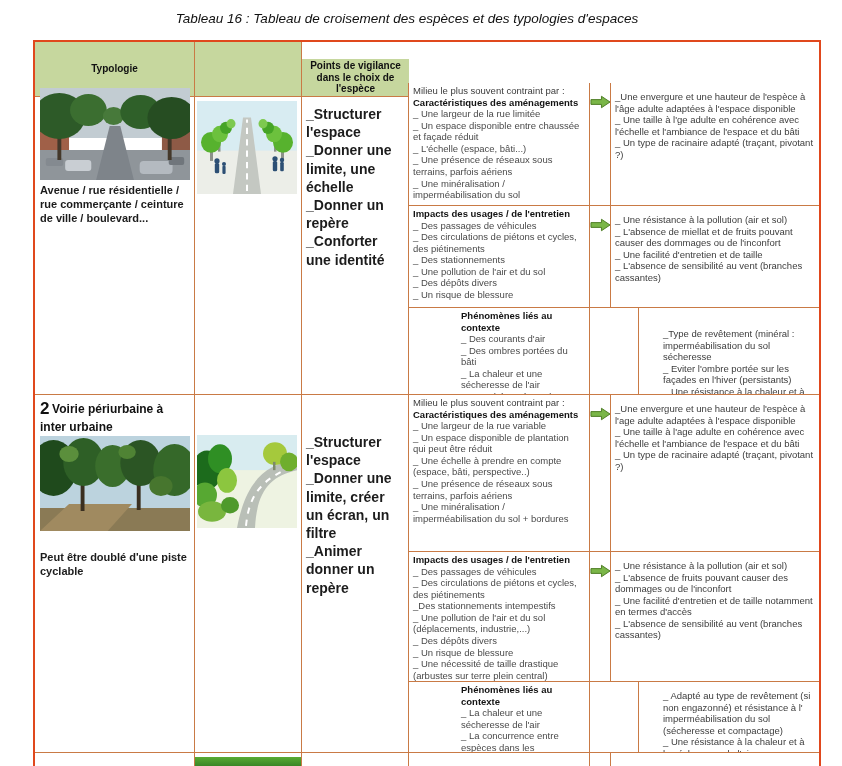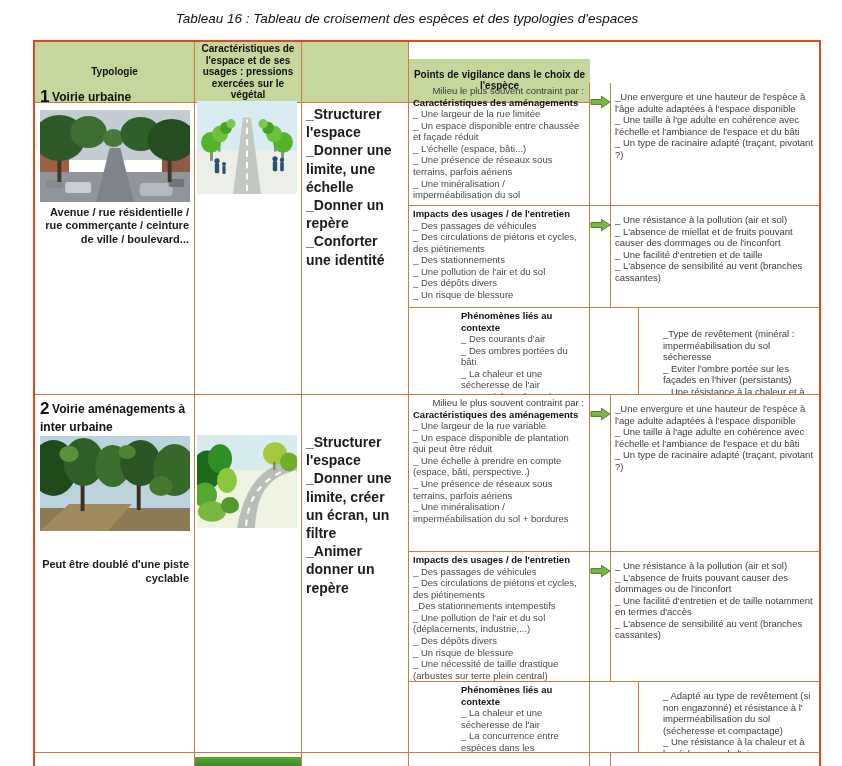--- a/index.html
+++ b/index.html
@@ -28,31 +28,31 @@
   .vig-cell{grid-column:6;border-right:none;padding-top:8px;}
   .sec-b{border-bottom:1px solid #c97a45;}
   .r1{grid-row:1;} .r2{grid-row:2;} .r3{grid-row:3;margin-left:48px;}
   .pre{white-space:pre-line;}
   
   .typo-head{color:#111;margin:1px 0 2px 0;}
   .typo-num{font-size:17px;font-weight:bold;vertical-align:-1px;}
   .typo-name{font-size:12px;font-weight:bold;}
   .typo-photo{margin:2px 0 4px 0;}
   .typo-photo svg{display:block;}
-  .typo-examples,.typo-note{font-size:11px;font-weight:bold;color:#1c1c1c;line-height:1.25;text-align:right;}
-  .typo-note{margin-top:27px;}
+  .typo-examples,.typo-note{font-size:11px;font-weight:bold;color:#1c1c1c;line-height:1.25;}
+  .typo-note{margin-top:20px;}
   
   .picto-img{margin:18px 0 0 2px;}
   .row2 .picto-img{margin-top:40px;}
   
   .role-cell{font-size:14px;font-weight:bold;color:#1c1c1c;line-height:1.3;}
   .role-pad1{padding-top:22px;}
   .role-pad2{padding-top:38px;}
   
-  .sec-intro{color:#3c3c3c;text-align:right;}
+  .sec-intro{color:#3c3c3c;}
   .sec-heading{font-weight:bold;color:#131313;}
   .char-cell .pre{color:#4a4a4a;}
   .vig-cell .pre{color:#3c3c3c;}
   .vig-pad-extra{padding-top:20px;}
   
   .arrow-icon svg{display:block;}
   
   .row3{height:14px;border-bottom:none;}
   .row3 .cell{height:14px;padding:0;}
   .next-picto{margin-top:4px;height:12px;background:linear-gradient(#5aab33,#2f7a22);}
@@ -61,32 +61,27 @@
 <body>
 
 <div class="page">
 
   <div class="doc-title">Tableau 16 : Tableau de croisement des espèces et des typologies d'espaces</div>
 
   <div class="table">
 
     <div class="grid hrow">
       <div class="hcell">Typologie</div>
-      <div class="hcell">Caractéristiques de l'espace et de ses usages : pressions exercées sur le végétal</div>
       <div class="hcell"></div>
       <div class="hcell">Points de vigilance dans le choix de l'espèce</div>
     </div>
 
     <div class="grid row row1">
 
       <div class="cell typo-cell">
-        <div class="typo-head">
-          <span class="typo-num">1</span>
-          <span class="typo-name">Voirie urbaine</span>
-        </div>
         <div class="typo-photo">
           <svg width="150" height="92" viewBox="0 0 155 92" preserveAspectRatio="none">
             <rect x="0" y="0" width="155" height="50" fill="#c2ccd2"></rect>
             <rect x="0" y="24" width="30" height="40" fill="#a06048"></rect>
             <rect x="126" y="22" width="29" height="42" fill="#8e5a46"></rect>
             <rect x="0" y="62" width="155" height="30" fill="#8f959a"></rect>
             <polygon points="58,92 97,92 83,38 72,38" fill="#7e848a"></polygon>
             <rect x="26" y="72" width="27" height="11" rx="3" fill="#c9ced3"></rect>
             <rect x="6" y="70" width="18" height="8" rx="2" fill="#848a90"></rect>
             <rect x="103" y="73" width="34" height="13" rx="4" fill="#b4bac0"></rect>
@@ -206,21 +201,21 @@
 _ Une résistance à la chaleur et à la sécheresse de l'air
 _ Peu émetteur de pollen</div>
       </div>
     </div>
 
     <div class="grid row row2">
 
       <div class="cell typo-cell">
         <div class="typo-head">
           <span class="typo-num">2</span>
-          <span class="typo-name">Voirie aménagements à inter urbaine</span>
+          <span class="typo-name">Voirie périurbaine à inter urbaine</span>
         </div>
         <div class="typo-photo">
           <svg width="150" height="95" viewBox="0 0 155 95" preserveAspectRatio="none">
             <rect x="0" y="0" width="155" height="95" fill="#bcd3de"></rect>
             <rect x="0" y="72" width="155" height="23" fill="#8a7a55"></rect>
             <polygon points="0,95 70,95 95,68 30,68" fill="#a08a60"></polygon>
             <rect x="42" y="40" width="4" height="35" fill="#3a2f20"></rect>
             <rect x="100" y="42" width="4" height="32" fill="#3a2f20"></rect>
             <ellipse cx="14" cy="32" rx="24" ry="28" fill="#1f4a1c"></ellipse>
             <ellipse cx="45" cy="26" rx="21" ry="24" fill="#2e5f26"></ellipse>

